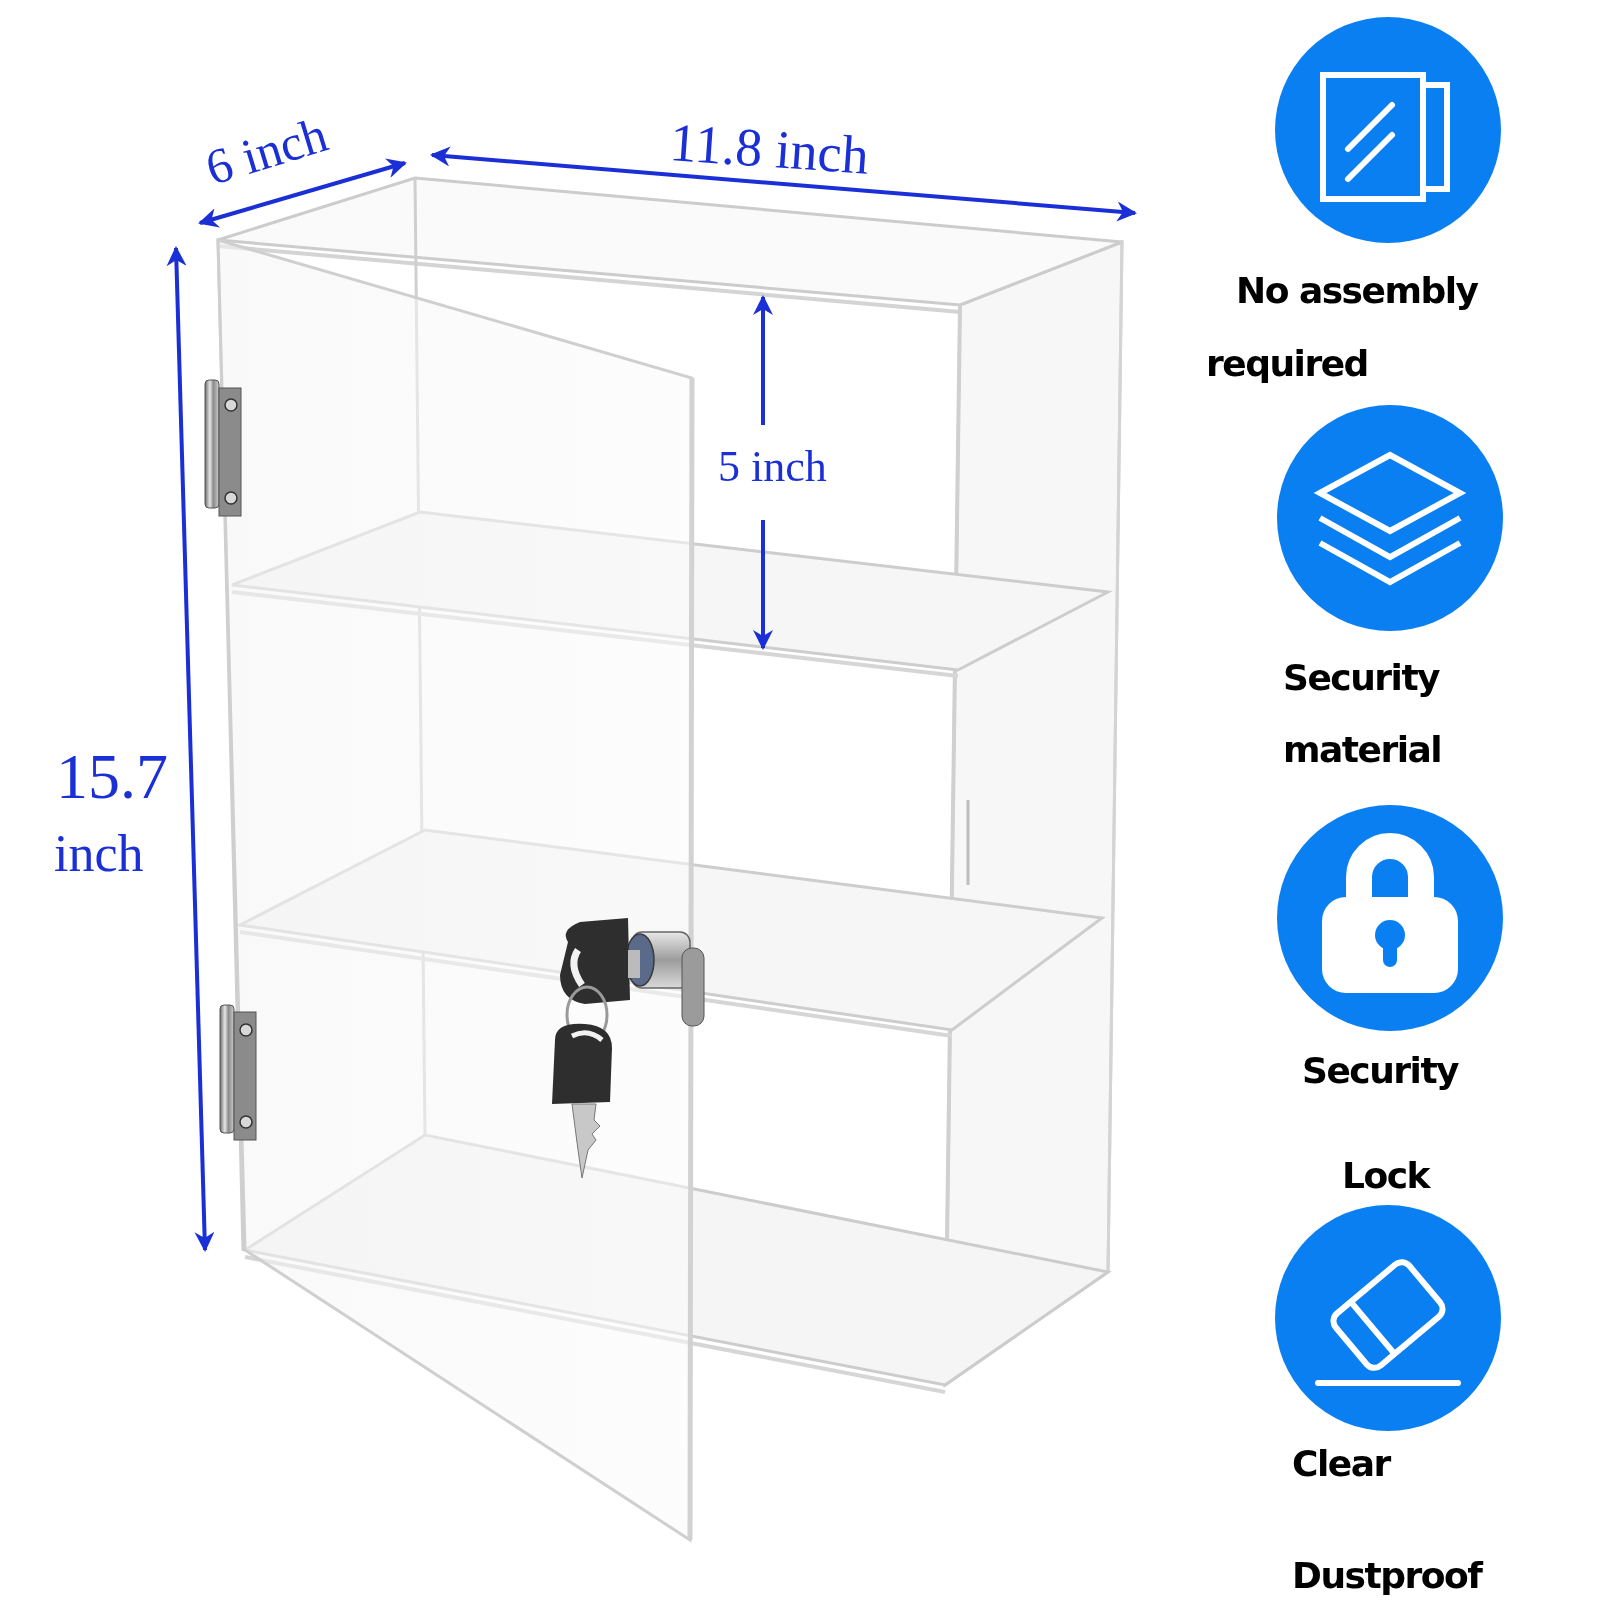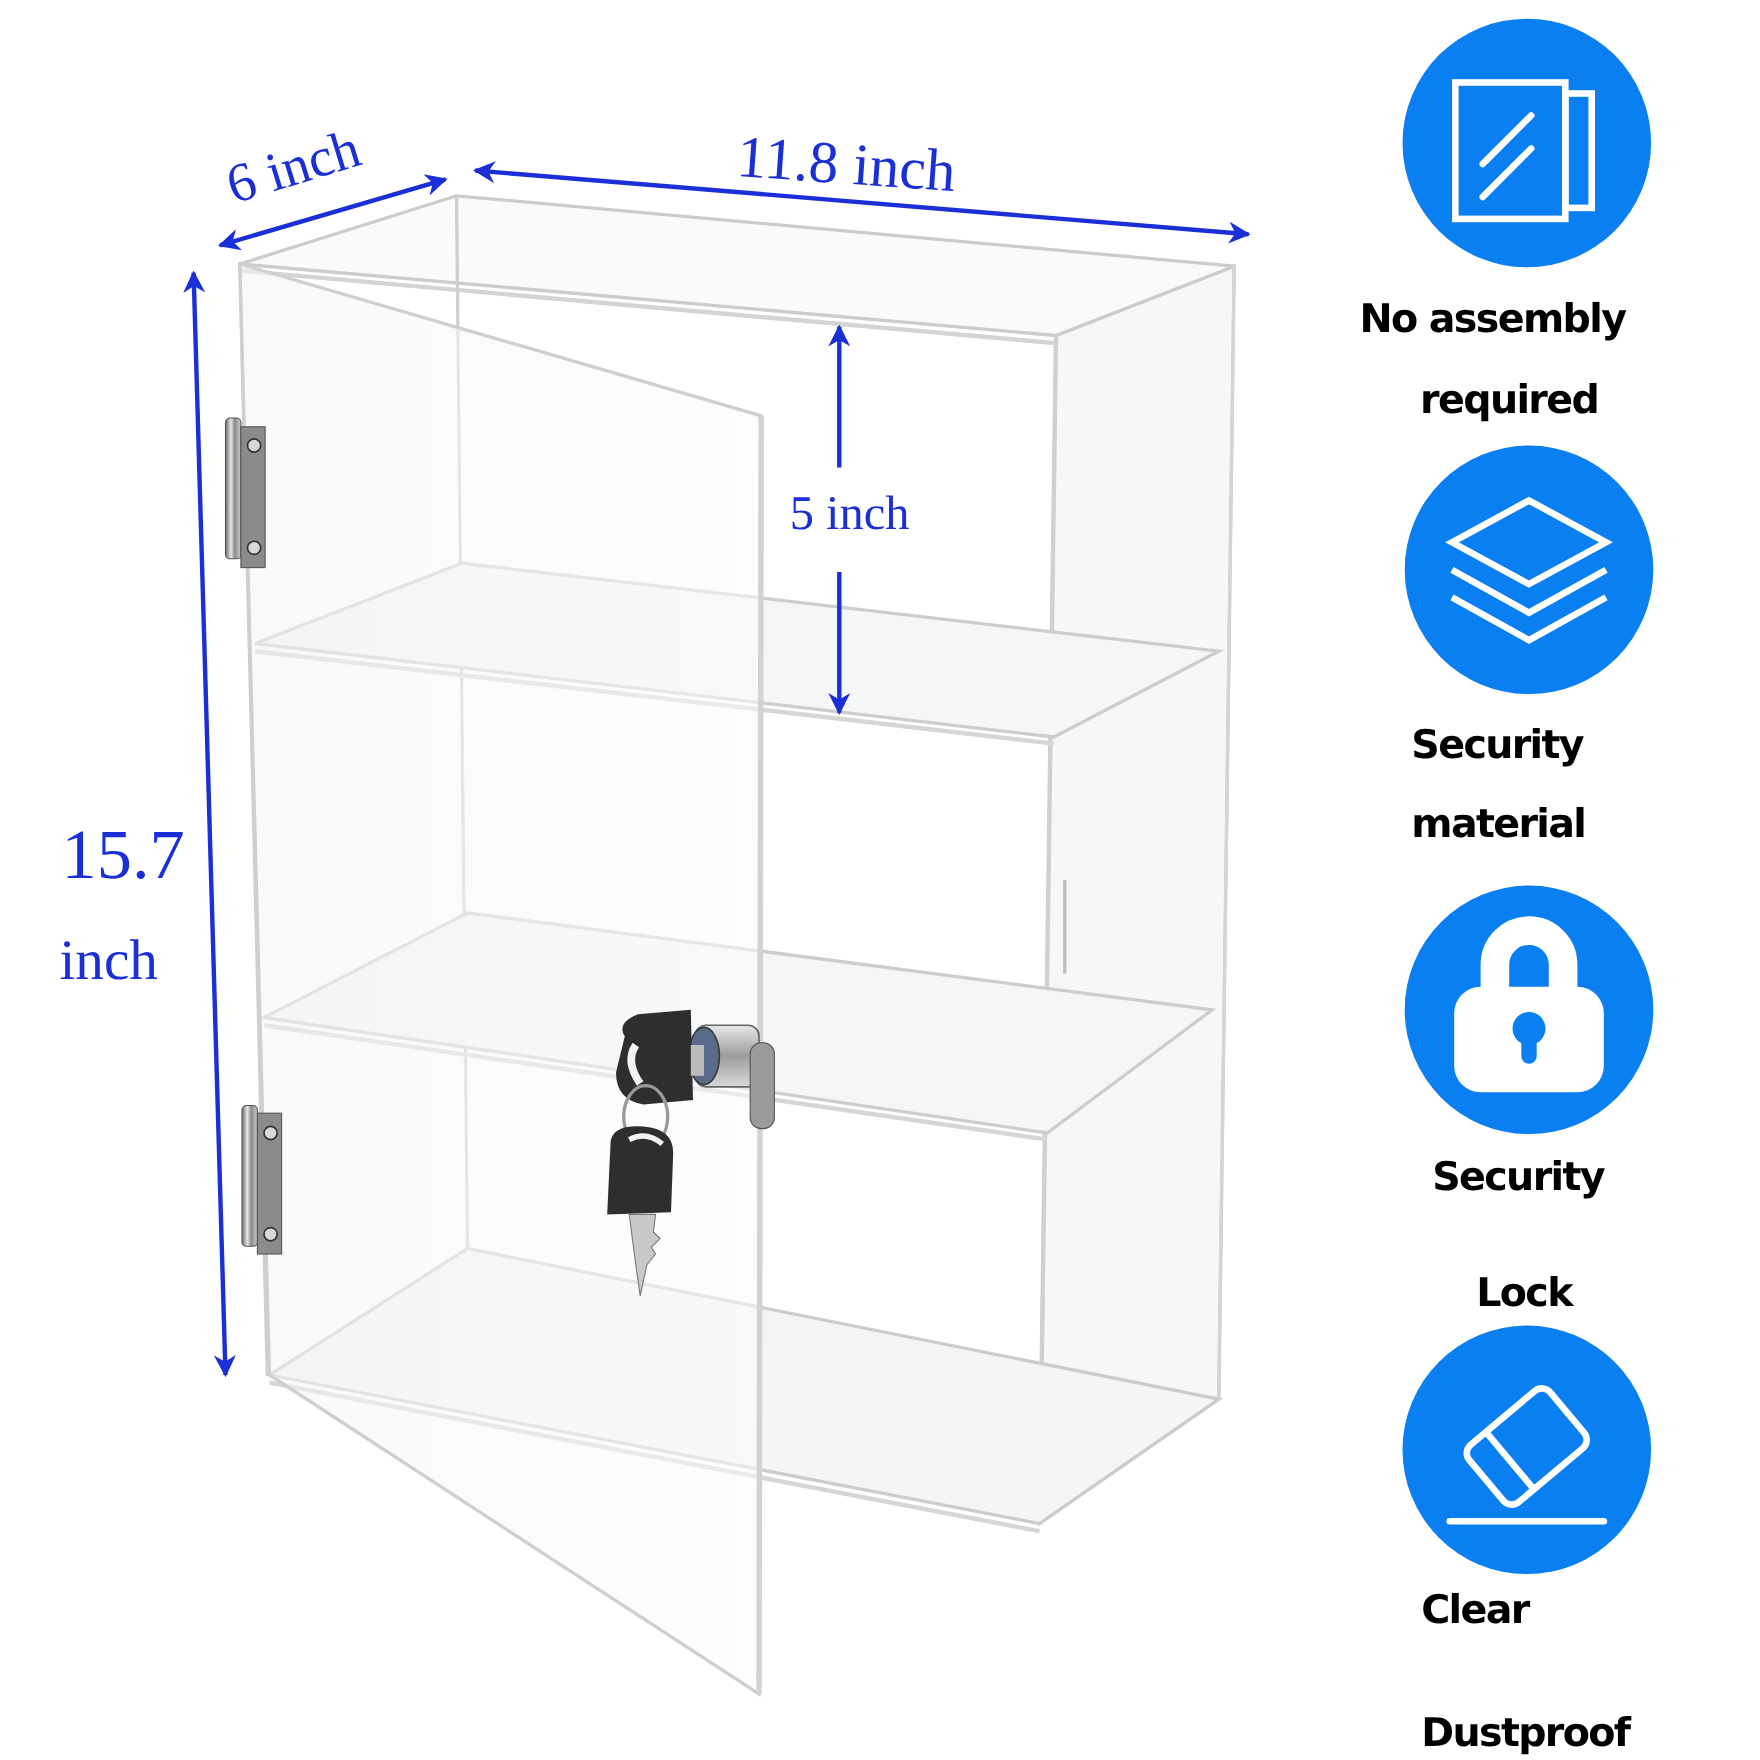--- a/index.html
+++ b/index.html
@@ -104,33 +104,33 @@
       <line x1="176" y1="248" x2="205" y2="1250" marker-start="url(#arrowHead)" marker-end="url(#arrowHead)"></line>
       <line x1="763" y1="425" x2="763" y2="297" marker-end="url(#arrowHead)"></line>
       <line x1="763" y1="520" x2="763" y2="648" marker-end="url(#arrowHead)"></line>
     </g>
   </svg>
 
   <div class="dim-label" style="left:200px;top:145px;font-size:50px;transform:rotate(-17deg);transform-origin:left top;">6 inch</div>
   <div class="dim-label" style="left:672px;top:115px;font-size:54px;transform:rotate(4deg);transform-origin:left top;">11.8 inch</div>
   <div class="dim-label" style="left:718px;top:445px;font-size:44px;">5 inch</div>
   <div class="dim-label" style="left:56px;top:745px;font-size:64px;">15.7</div>
-  <div class="dim-label" style="left:54px;top:848px;font-size:52px;">inch</div>
+  <div class="dim-label" style="left:54px;top:828px;font-size:52px;">inch</div>
 
   <div>
     <div class="feature-circle" style="left:1275px;top:17px;">
       <svg width="226" height="226" viewBox="0 0 226 226">
         <rect x="48" y="58" width="100" height="124" fill="none" stroke="#fff" stroke-width="6"></rect>
         <rect x="148" y="68" width="24" height="104" fill="none" stroke="#fff" stroke-width="6"></rect>
         <line x1="73" y1="132" x2="117" y2="88" stroke="#fff" stroke-width="6" stroke-linecap="round"></line>
         <line x1="73" y1="162" x2="117" y2="118" stroke="#fff" stroke-width="6" stroke-linecap="round"></line>
       </svg>
     </div>
     <div class="feature-text" style="left:1236px;top:255px;">No assembly</div>
-    <div class="feature-text" style="left:1291px;top:328px;text-align:center;">required</div>
+    <div class="feature-text" style="left:1206px;top:328px;text-align:center;">required</div>
   </div>
 
   <div>
     <div class="feature-circle" style="left:1277px;top:405px;">
       <svg width="226" height="226" viewBox="0 0 226 226">
         <polygon points="43,88 113,50 183,88 113,126" fill="none" stroke="#fff" stroke-width="6" stroke-linejoin="miter"></polygon>
         <polyline points="43,113 113,152 183,113" fill="none" stroke="#fff" stroke-width="6"></polyline>
         <polyline points="43,138 113,177 183,138" fill="none" stroke="#fff" stroke-width="6"></polyline>
       </svg>
     </div>

